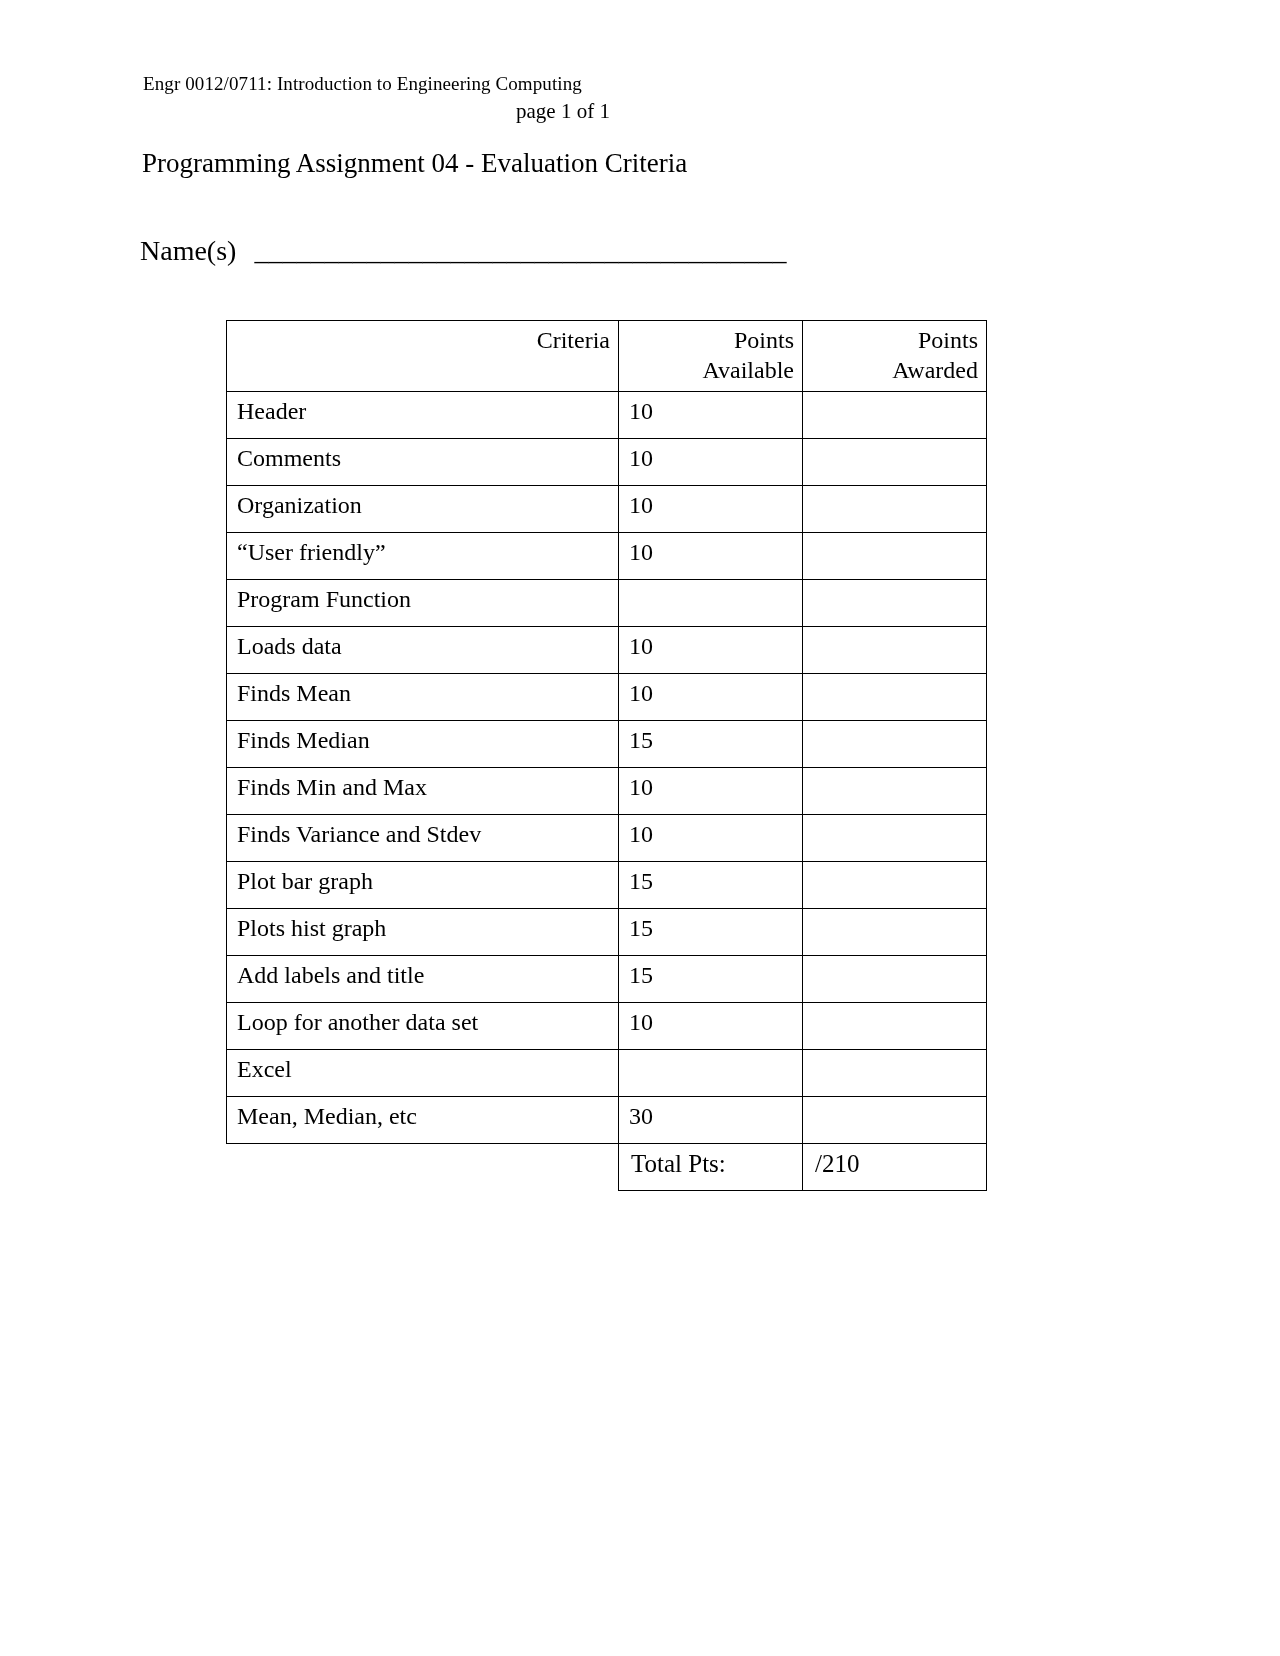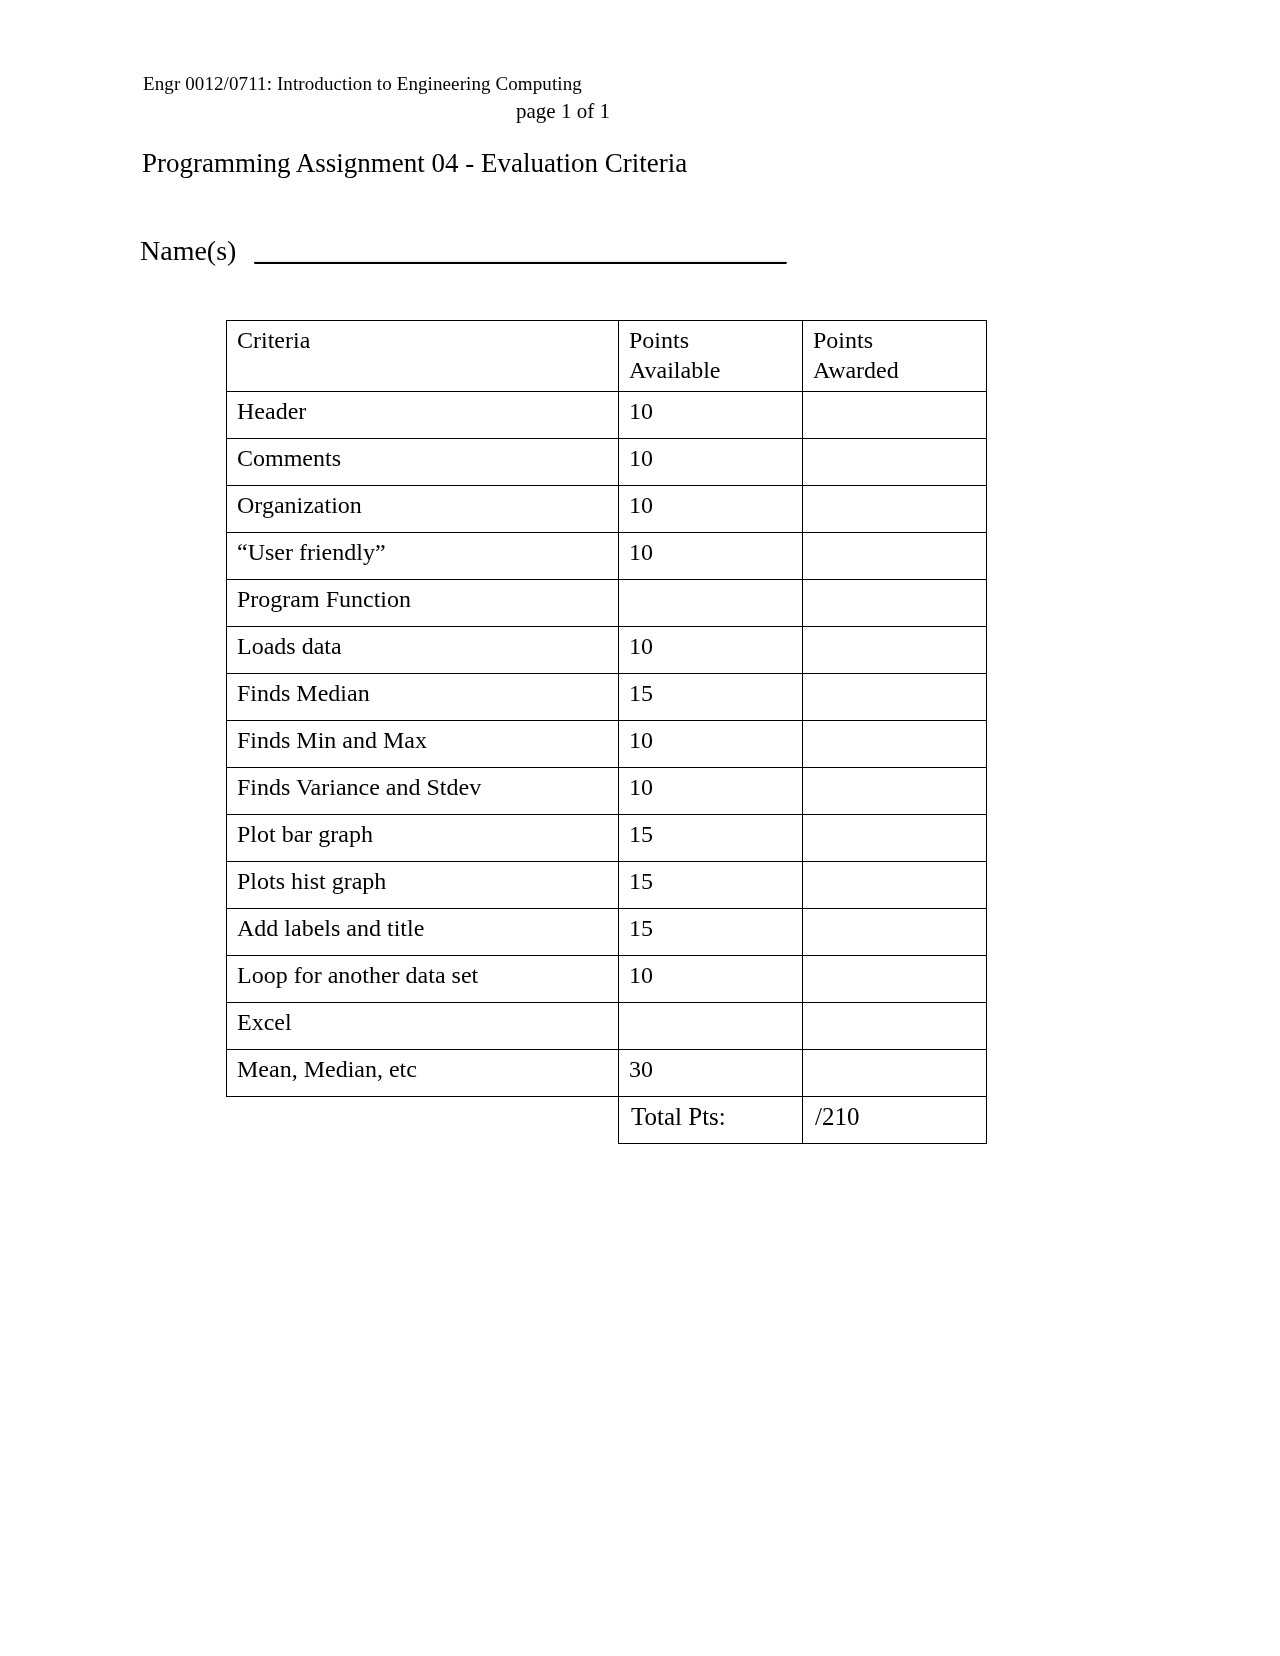--- a/index.html
+++ b/index.html
@@ -50,21 +50,20 @@
     font-size: 28px;
     white-space: nowrap;
   }
   .name-label {
     display: inline-block;
   }
   .name-blank {
     display: inline-block;
     margin-left: 18px;
     letter-spacing: 0px;
-    text-decoration: underline;
   }
 
   table.rubric {
     position: absolute;
     left: 226px;
     top: 320px;
     width: 760px;
     border-collapse: collapse;
     table-layout: fixed;
   }
@@ -77,20 +76,21 @@
     height: 36px;
   }
   col.c-criteria { width: 392px; }
   col.c-avail { width: 184px; }
   col.c-award { width: 184px; }
 
   td.head {
     font-size: 25px;
     padding-top: 6px;
     padding-bottom: 8px;
+    text-align: right;
   }
   td.head .l2 { display: block; }
   td.section {
     font-size: 25px;
   }
   td.item {
     font-size: 23px;
     padding-left: 34px;
   }
   td.item-ind {
@@ -171,20 +171,25 @@
         <td class="section">Program Function</td>
         <td class="num"></td>
         <td class="num"></td>
       </tr>
       <tr>
         <td class="item-ind">Loads data</td>
         <td class="num">10</td>
         <td class="num"></td>
       </tr>
       <tr>
+        <td class="item-ind">Finds Mean</td>
+        <td class="num">10</td>
+        <td class="num"></td>
+      </tr>
+      <tr>
         <td class="item-ind">Finds Median</td>
         <td class="num">15</td>
         <td class="num"></td>
       </tr>
       <tr>
         <td class="item-ind">Finds Min and Max</td>
         <td class="num">10</td>
         <td class="num"></td>
       </tr>
       <tr>

